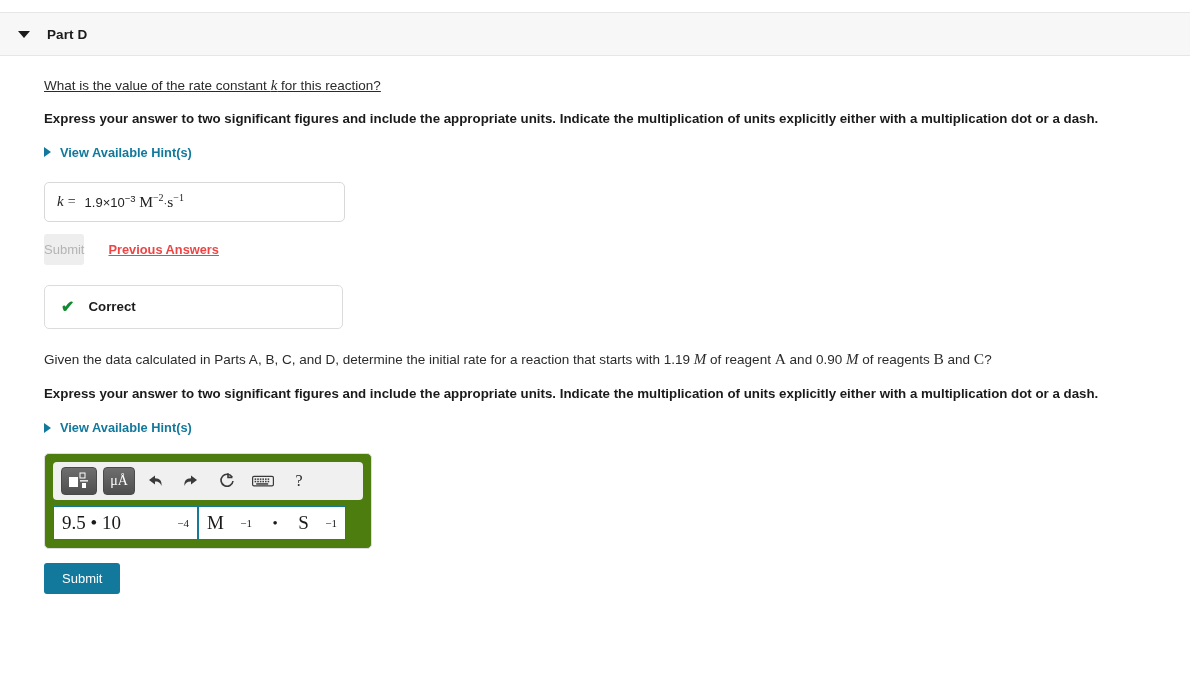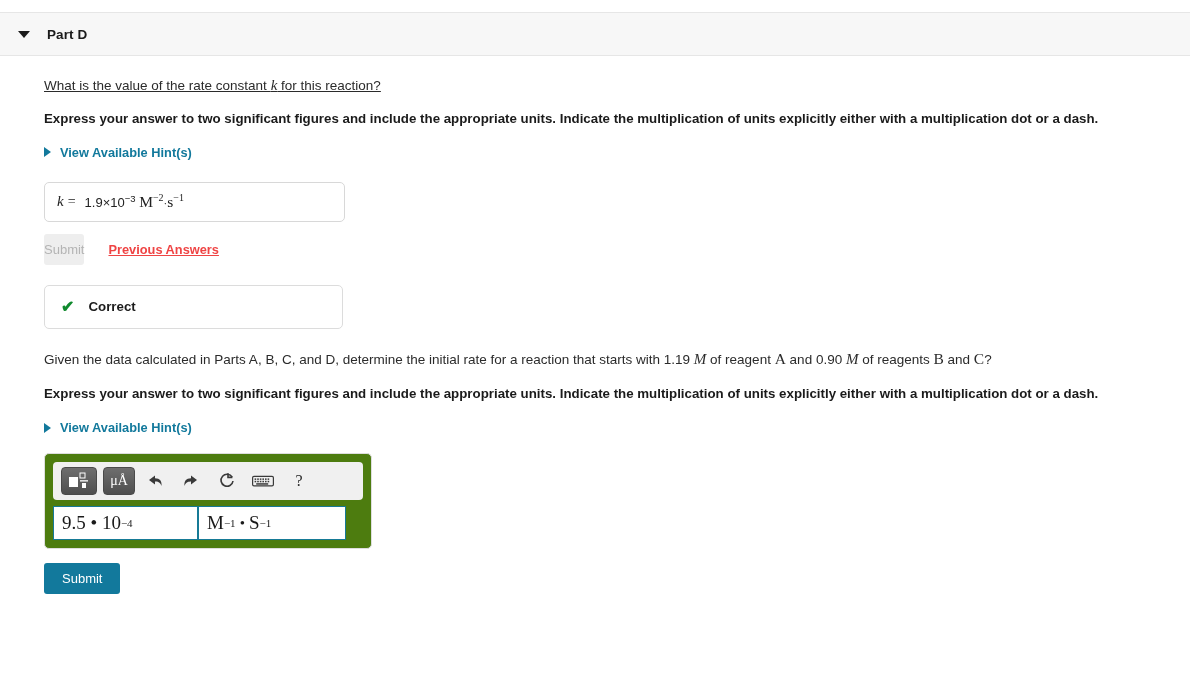--- a/index.html
+++ b/index.html
@@ -222,20 +222,21 @@
     height: 34px;
     display: flex;
     align-items: center;
     padding: 0 8px;
     background: #fff;
     font-family: "Liberation Serif", serif;
     font-size: 19px;
     color: #1a1a1a;
     cursor: text;
     box-sizing: border-box;
+    justify-content: space-between;
   }
   .math-input.first { width: 145px; }
   .math-input.second { width: 148px; }
   .math-input sup { font-size: 11px; }
 
   .btn-submit {
     background: #12799c;
     color: #ffffff;
     border: none;
     border-radius: 3px;

